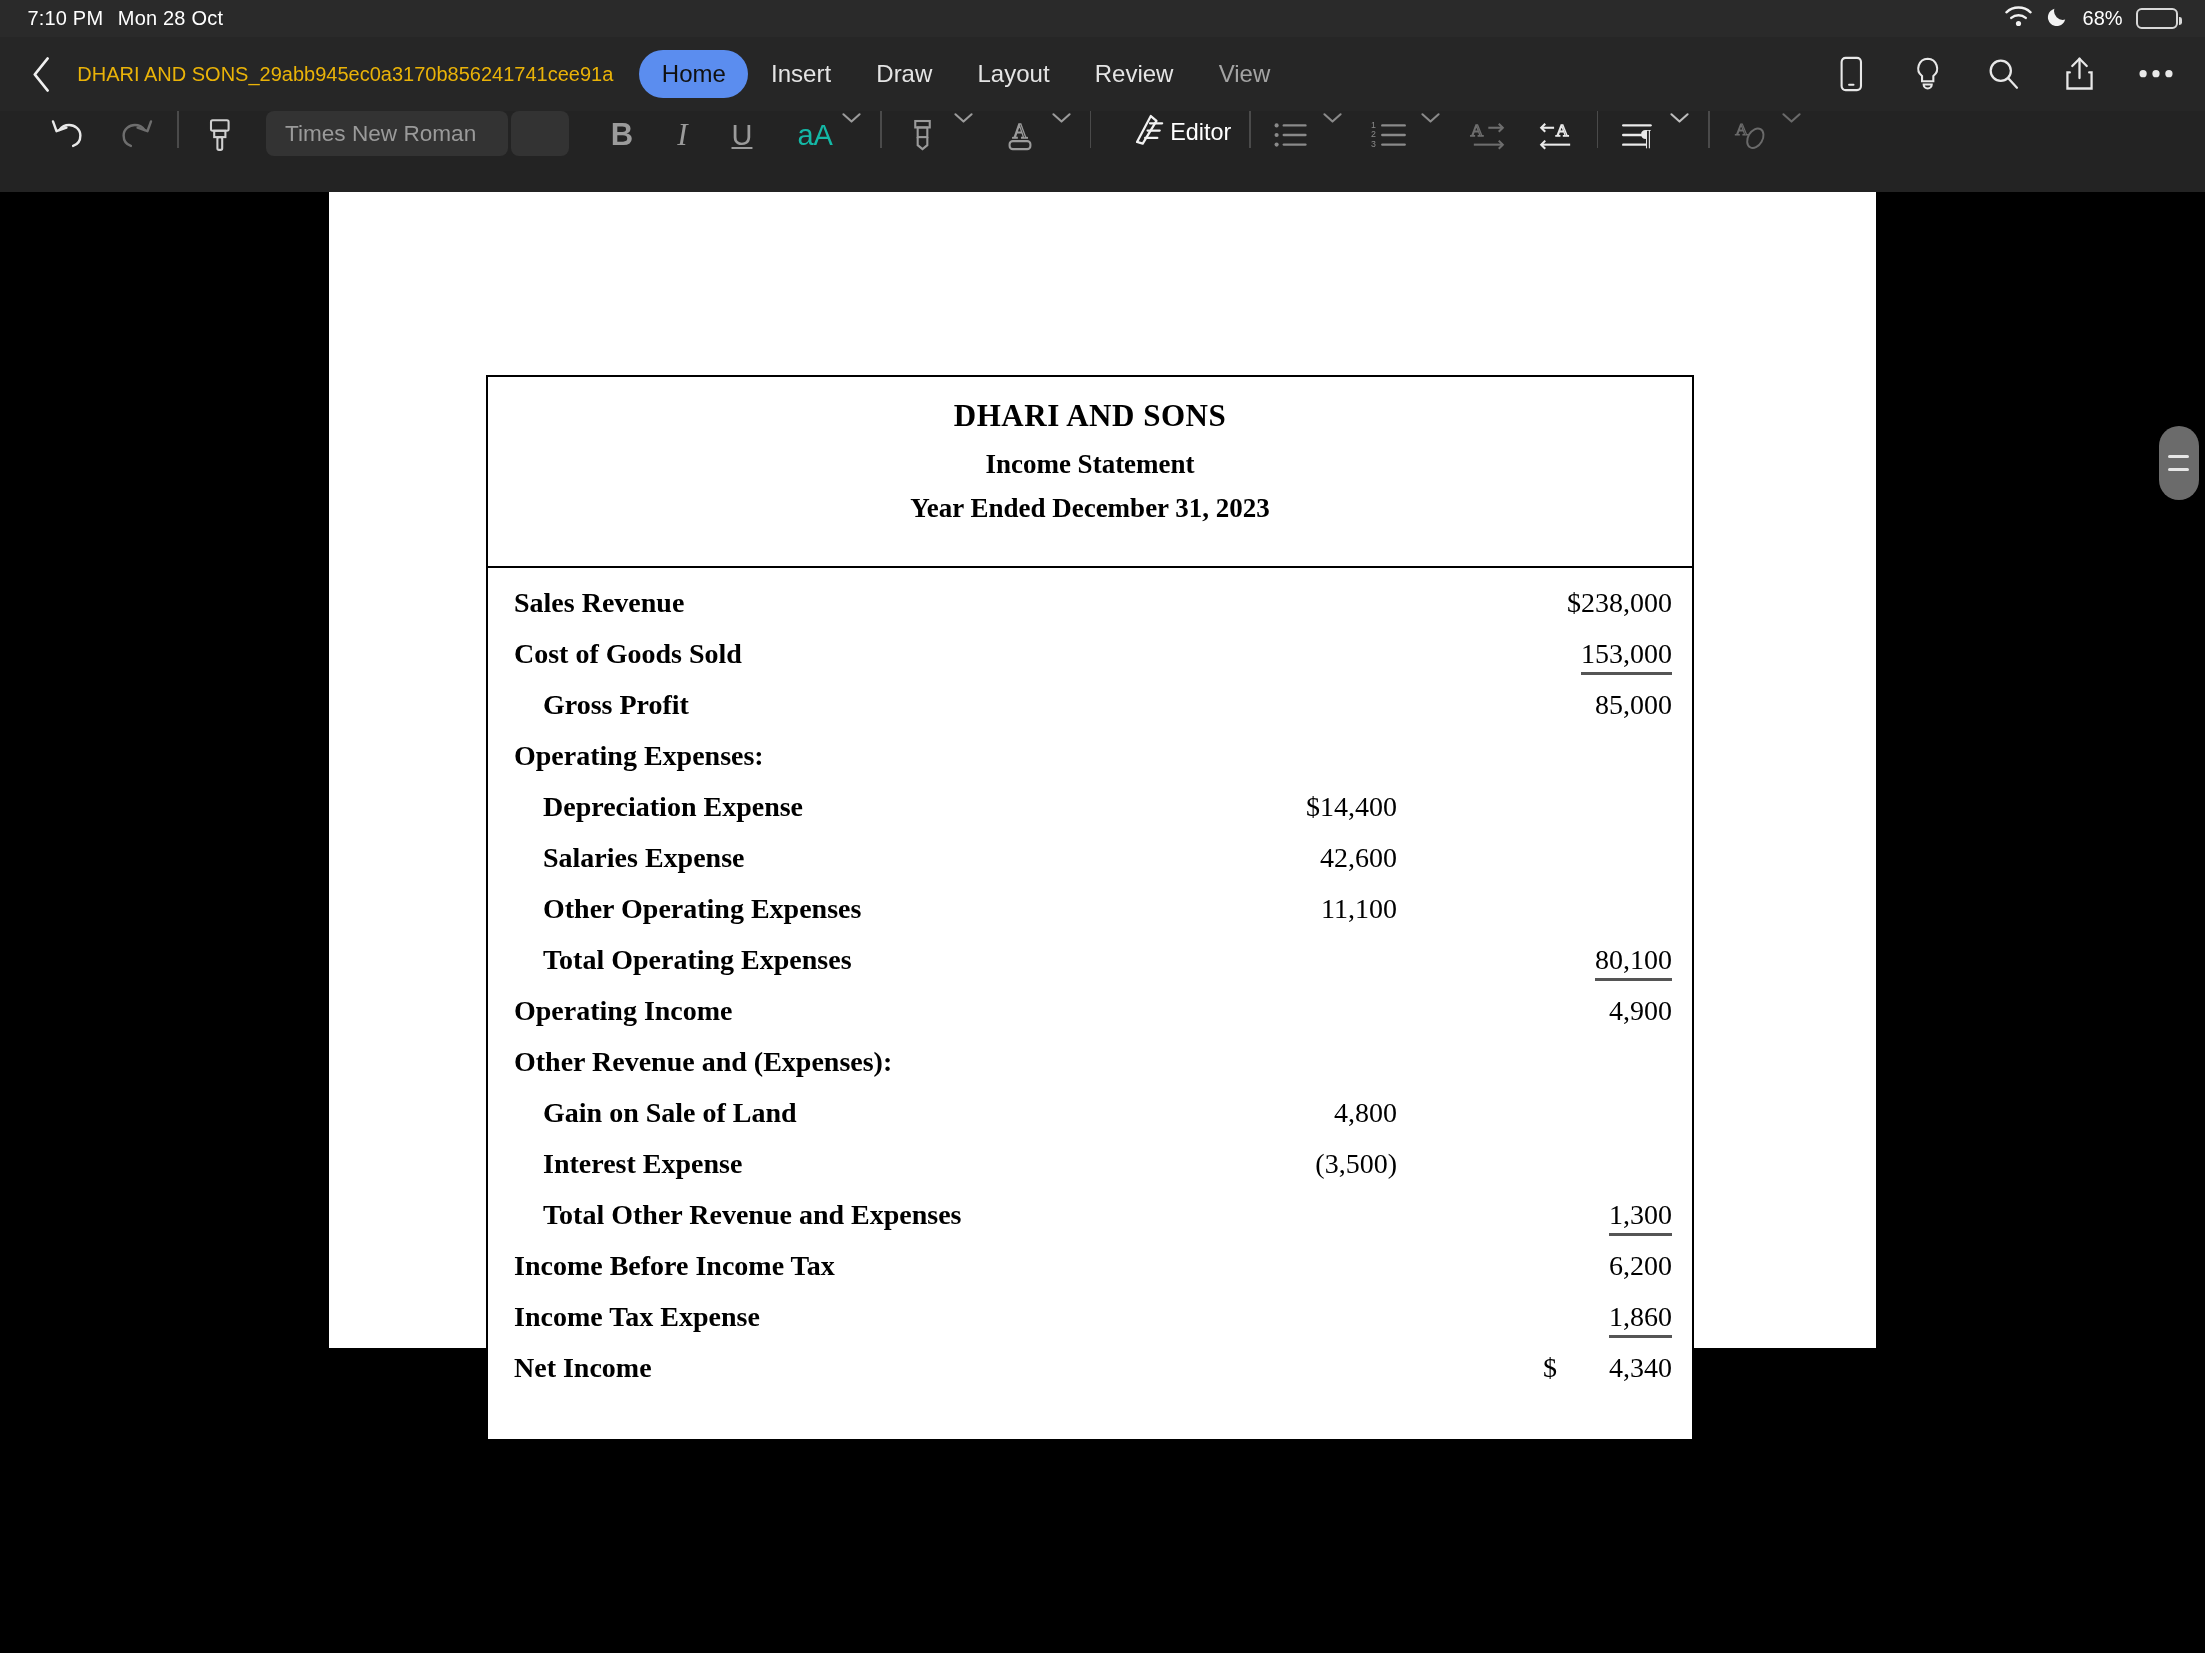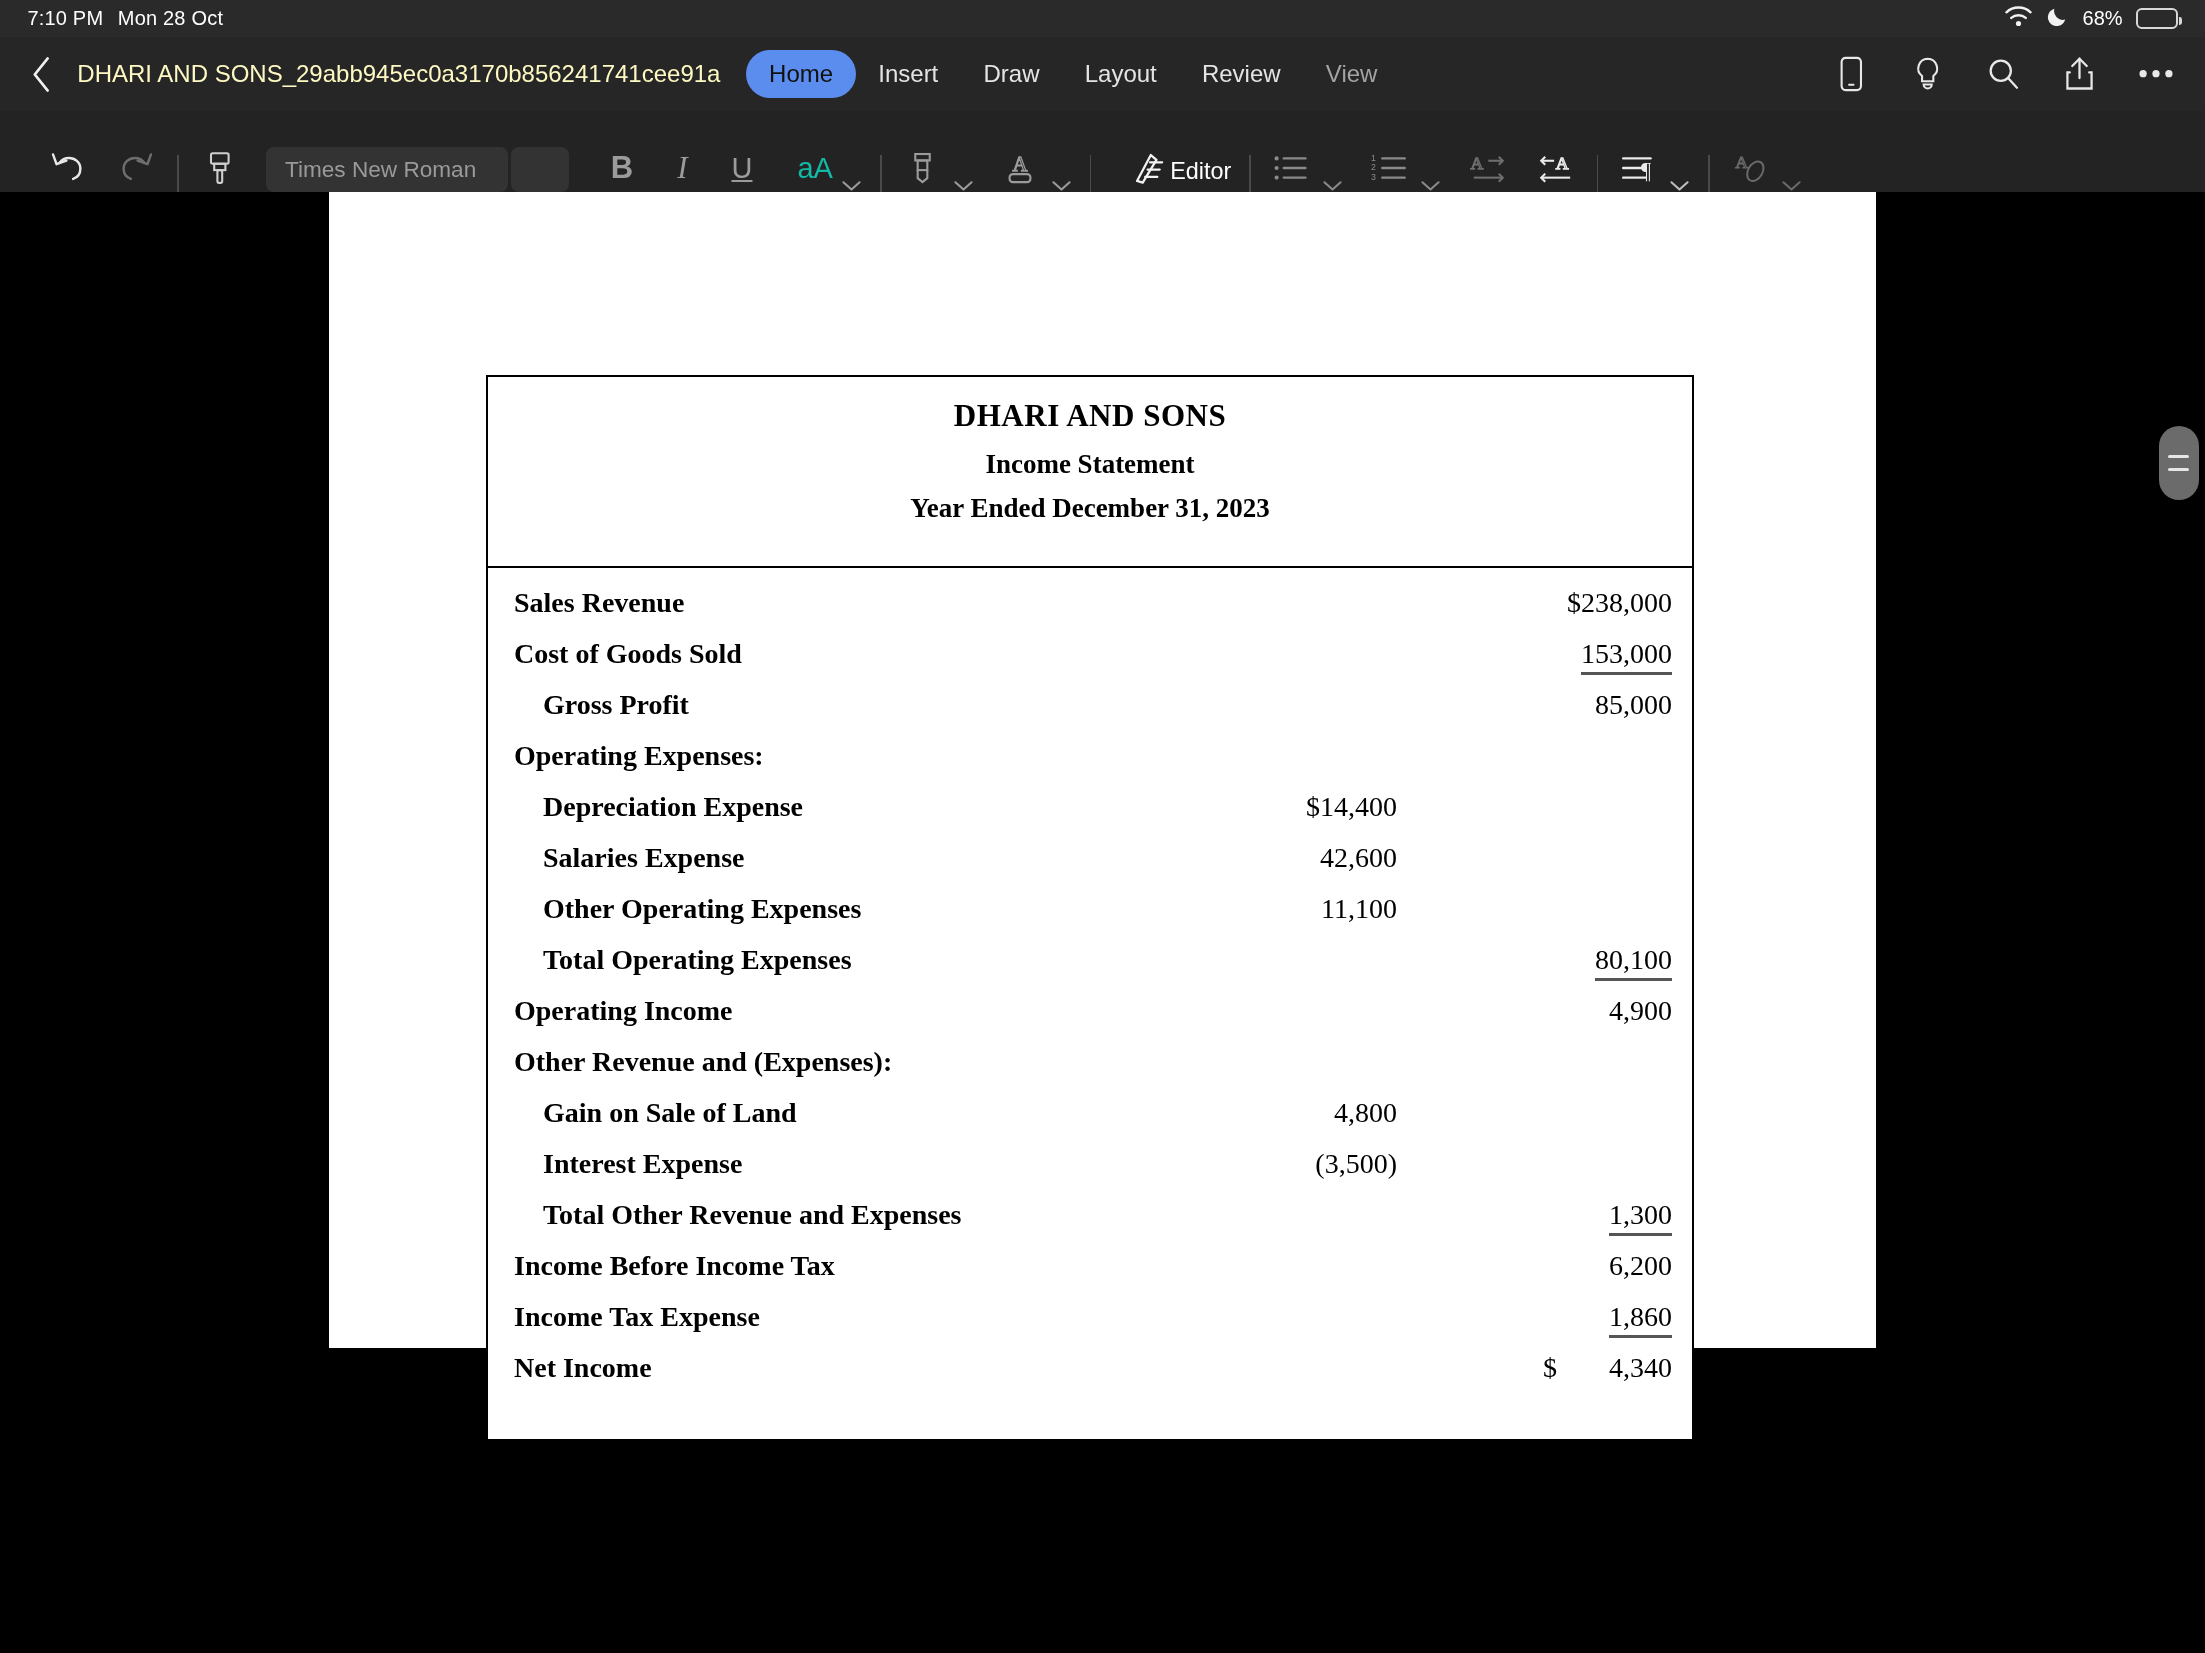--- a/index.html
+++ b/index.html
@@ -36,37 +36,37 @@
   
   .titlebar {
     position:absolute; left:0; top:37px; width:2205px; height:74px;
     background:#262626; display:flex; align-items:center;
   }
   .back-chevron {
     width:48px; margin-left:18px; display:flex; align-items:center; justify-content:center;
     cursor:pointer;
   }
   .doc-name {
-    color:#fef9c3; font-size:24px; margin-left:11.3px; white-space:nowrap;
+    color:#eab308; font-size:20px; margin-left:11.3px; white-space:nowrap;
   }
   .ribbon-tabs { display:flex; align-items:center; gap:0; margin-left:26px; }
   .rtab {
     color:#e4e4e4; font-size:24px; padding:9.7px 22.6px; border-radius:24px; white-space:nowrap;
   }
   .rtab.active { background:#5b8def; color:#101010; }
   .rtab.dim { color:#a3a3a3; }
   .title-icons {
     margin-left:auto; display:flex; align-items:center; gap:39px; margin-right:31px;
   }
   .ticon { width:37px; height:37px; display:flex; align-items:center; justify-content:center; }
 
   
   .fmtbar {
     position:absolute; left:0; top:111px; width:2205px; height:81px;
-    background:#232323; display:flex; align-items:flex-end; padding:0 21px;
+    background:#232323; display:flex; align-items:flex-start; padding:0 21px;
   }
   .fb { display:flex; align-items:center; justify-content:center; height:48px; }
   .fb-ico { width:45px; display:flex; align-items:center; justify-content:center; }
   .vsep { width:1.6px; height:37px; background:#4a4a4a; margin:0 18px; }
   .font-box {
     background:#333333; border-radius:8px; height:45px; display:flex; align-items:center;
     padding:0 19.4px; color:#9a9a9a; font-size:22.6px; min-width:242px;
   }
   .size-box {
     background:#333333; border-radius:8px; height:45px; width:58px; margin-left:3.2px;

